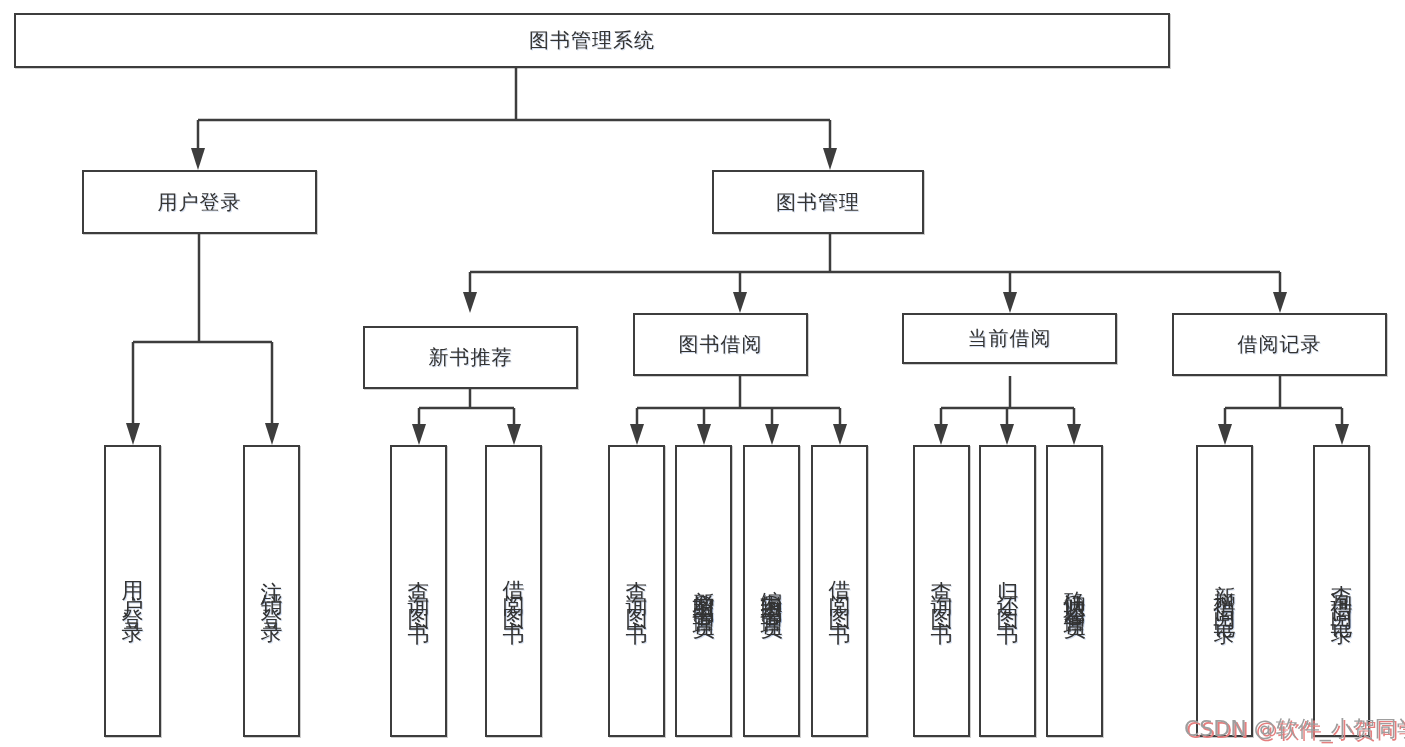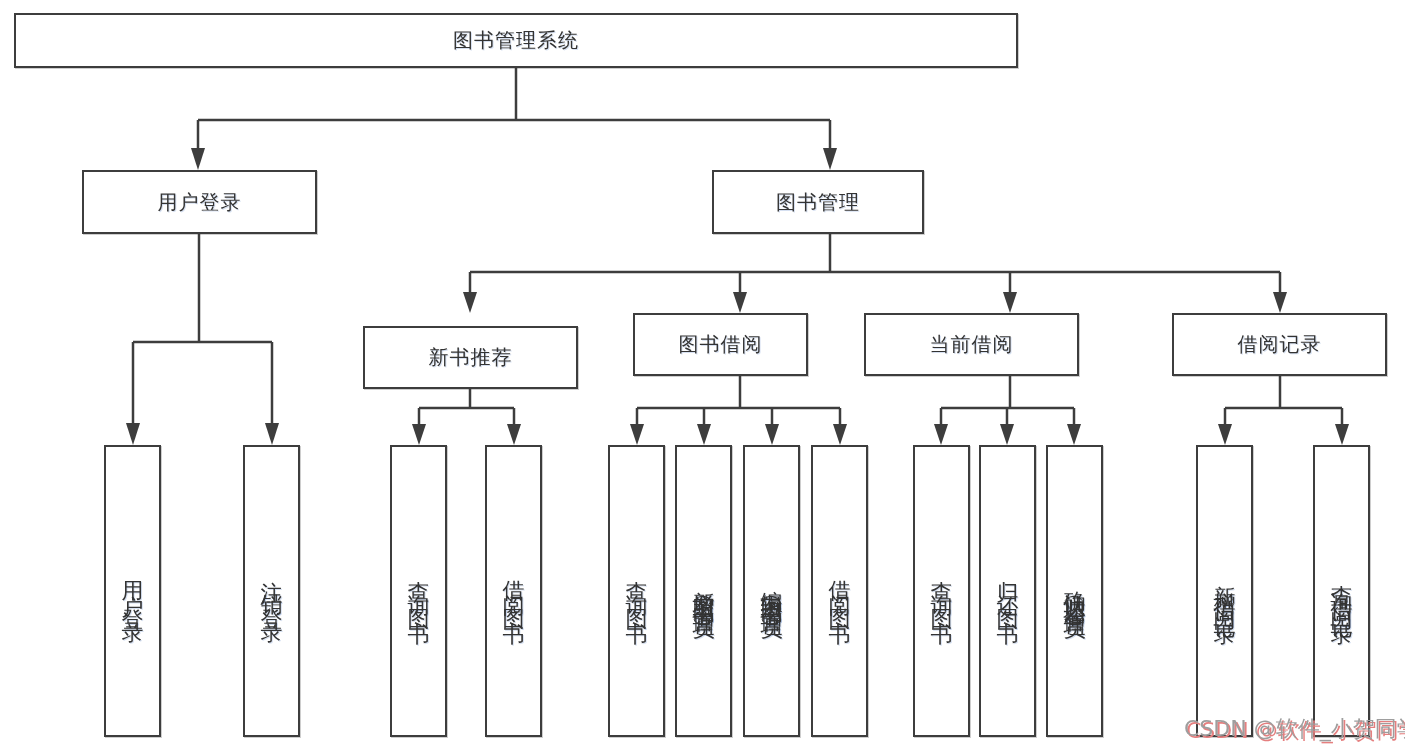--- a/index.html
+++ b/index.html
@@ -119,38 +119,38 @@
       <polygon points="765,424 779,424 772,445"></polygon>
       <polygon points="833,424 847,424 840,445"></polygon>
       <polygon points="934,424 948,424 941,445"></polygon>
       <polygon points="1000,424 1014,424 1007,445"></polygon>
       <polygon points="1067,424 1081,424 1074,445"></polygon>
       <polygon points="1218,424 1232,424 1225,445"></polygon>
       <polygon points="1335,424 1349,424 1342,445"></polygon>
     </g>
   </svg>
 
-  <div class="node" style="left:14px;top:13px;width:1004px;height:55px">
+  <div class="node" style="left:14px;top:13px;width:1156px;height:55px">
     <span class="h-label">图书管理系统</span>
   </div>
 
   <div class="node" style="left:82px;top:170px;width:235px;height:64px">
     <span class="h-label">用户登录</span>
   </div>
   <div class="node" style="left:712px;top:170px;width:212px;height:64px">
     <span class="h-label">图书管理</span>
   </div>
 
   <div class="node" style="left:363px;top:326px;width:215px;height:63px">
     <span class="h-label">新书推荐</span>
   </div>
   <div class="node" style="left:633px;top:313px;width:175px;height:63px">
     <span class="h-label">图书借阅</span>
   </div>
-  <div class="node" style="left:864px;top:313px;width:215px;height:63px">
+  <div class="node" style="left:902px;top:313px;width:215px;height:51px">
     <span class="h-label">当前借阅</span>
   </div>
   <div class="node" style="left:1172px;top:313px;width:215px;height:63px">
     <span class="h-label">借阅记录</span>
   </div>
 
   <div class="node" style="left:104px;top:445px;width:57px;height:292px">
     <span class="v-label" style="letter-spacing: 14px;">用户登录</span>
   </div>
   <div class="node" style="left:243px;top:445px;width:57px;height:292px">

